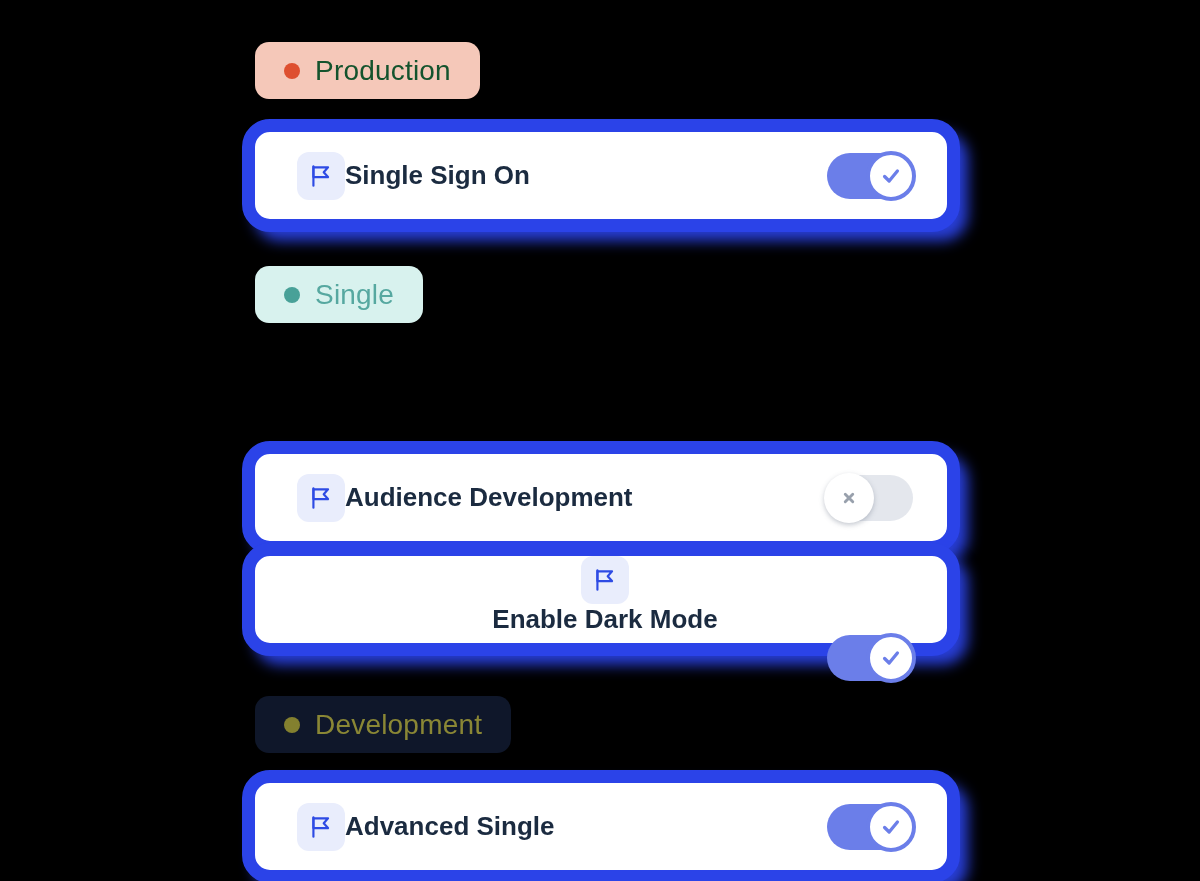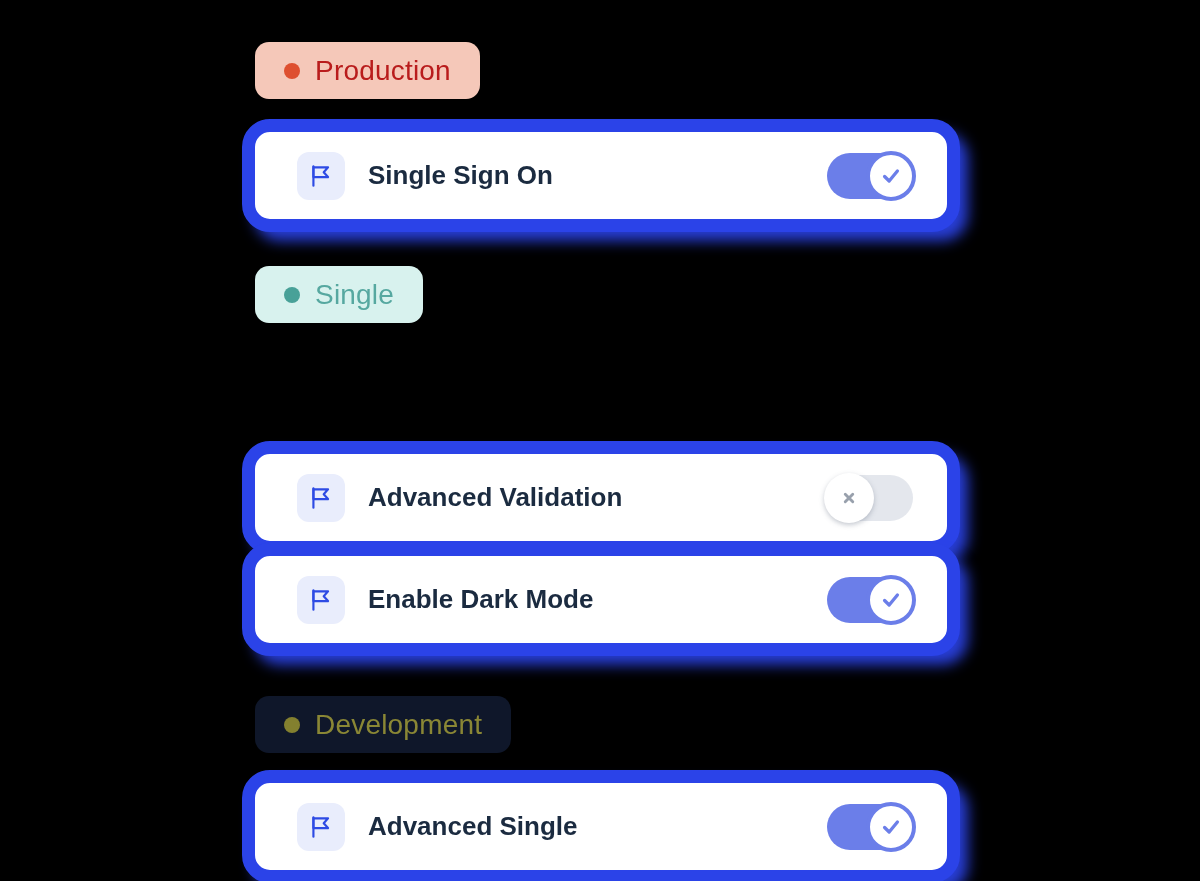--- a/index.html
+++ b/index.html
@@ -21,21 +21,21 @@
     align-items: center;
     gap: 15px;
     padding: 0 29px;
     border-radius: 14px;
     font-size: 28px;
     font-weight: 500;
     letter-spacing: 0.2px;
     box-sizing: border-box;
   }
   .badge .dot { width: 16px; height: 16px; border-radius: 50%; flex: none; }
-  .b-production  { left: 255px; top: 42px;  background: #F5C8B9; color: #b91c1c; }
+  .b-production  { left: 255px; top: 42px;  background: #F5C8B9; color: #14532d; }
   .b-production .dot  { background: #DE4F2F; }
   .b-staging     { left: 255px; top: 266px; background: #D8F2EE; color: #56A8A0; }
   .b-staging .dot     { background: #48A198; }
   .b-development { left: 255px; top: 696px; background: #0f172a; color: #8A8735; }
   .b-development .dot { background: #83802F; }
 
   
   .card {
     position: absolute;
     left: 242px;
@@ -46,37 +46,36 @@
     border: 13px solid #2B43E8;
     border-radius: 28px;
     box-shadow: 10px 11px 14px -2px rgba(43, 67, 232, 0.92);
     display: flex;
     align-items: center;
     padding: 0 34px 0 42px;
   }
   .c-1 { top: 119px; }
   .c-2 { top: 339px; }
   .c-3 { top: 441px; }
-  .c-4 { top: 543px; }
+  .c-4 { top: 543px; flex-direction: column; }
   .c-5 { top: 770px; }
 
   .icon-box {
     width: 48px;
     height: 48px;
     border-radius: 12px;
     background: #E9EDFC;
     display: flex;
     align-items: center;
     justify-content: center;
     flex: none;
   }
   .icon-box svg { display: block; }
 
   .flag-label {
-    margin-left: 23px;
     font-size: 26px;
     font-weight: 700;
     color: #1B2B40;
     white-space: nowrap;
   }
 
   
   .toggle {
     margin-left: auto;
     width: 86px;
@@ -137,21 +136,21 @@
   </div>
 
 
   <div class="card c-3">
     <span class="icon-box">
       <svg width="26" height="26" viewBox="0 0 24 24" fill="none" stroke="#2E4BE4" stroke-width="2" stroke-linecap="round" stroke-linejoin="round">
         <path d="M5 3v18"></path>
           <path d="M5 4h13.5l-4 4.5 4 4.5H5z"></path>
       </svg>
     </span>
-    <span class="flag-label">Advanced Validation</span>
+    <span class="flag-label">Audience Development</span>
     <div class="toggle off">
       <span class="knob">
 
         <svg class="x-glyph" width="18" height="18" viewBox="0 0 24 24" fill="none" stroke="#98A0AC" stroke-width="3.8" stroke-linecap="round">
             <path d="M7 7l10 10M17 7L7 17"></path>
           </svg>
       </span>
     </div>
   </div>
 

